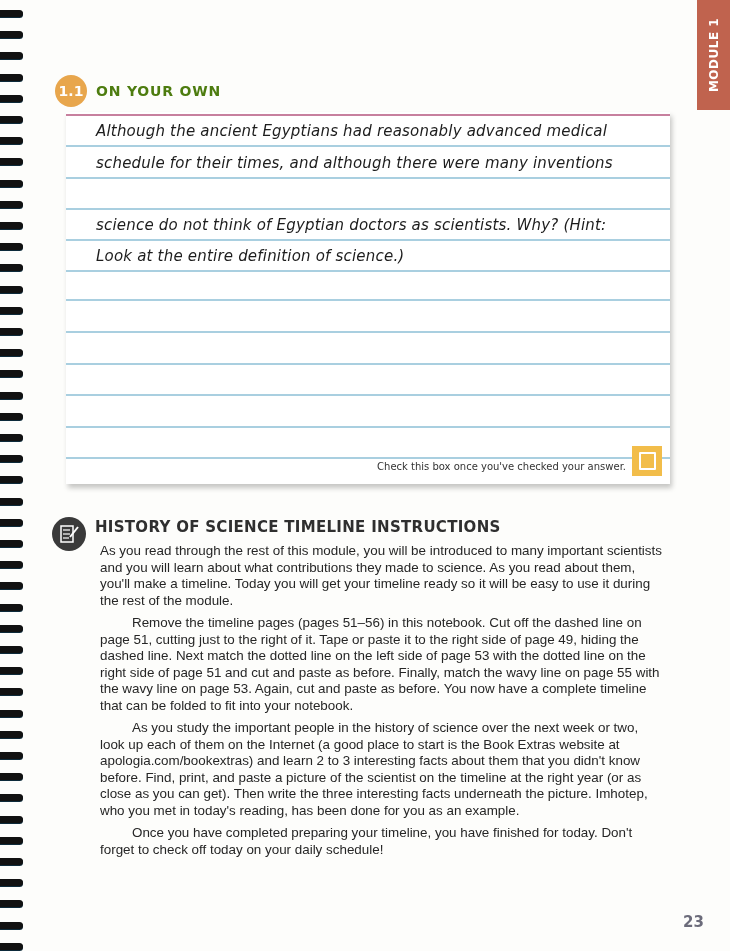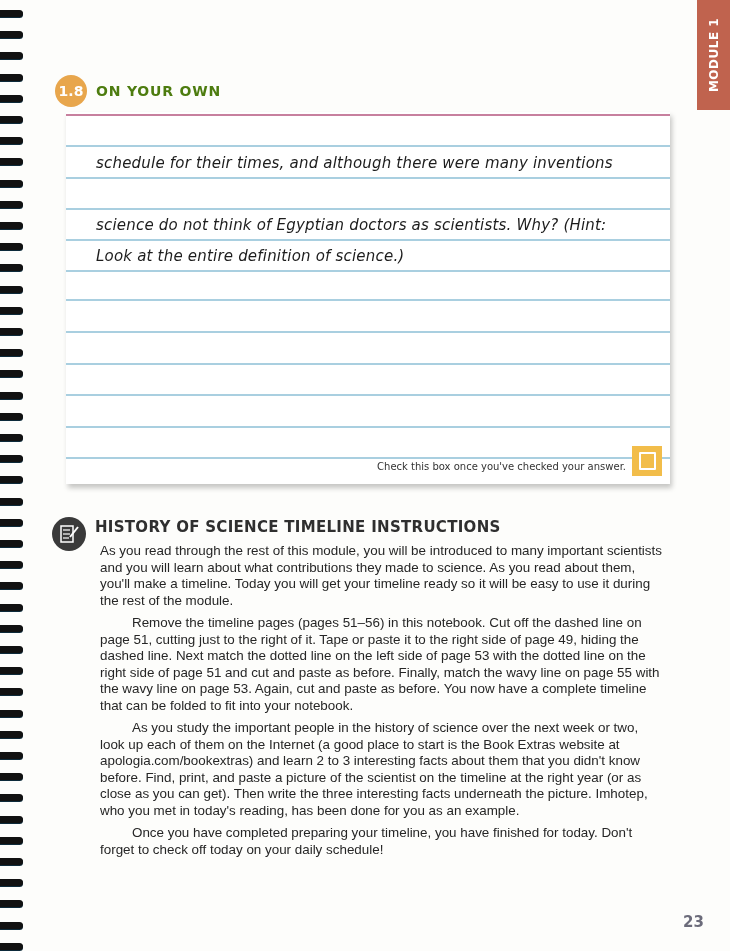--- a/index.html
+++ b/index.html
@@ -124,37 +124,38 @@
     <div class="coil" style="top: 879.2px;"></div>
     <div class="coil" style="top: 900.4px;"></div>
     <div class="coil" style="top: 921.6px;"></div>
     <div class="coil" style="top: 942.8px;"></div>
   </div>
 
 <div class="tab">
   <div class="tab-label">MODULE 1</div>
 </div>
 
-<div class="badge">1.8</div>
+<div class="badge">1.1</div>
 <div class="oyo-title">ON YOUR OWN</div>
 
 <div class="card">
   <div class="pink-line"></div>
   <div class="blue-line" style="top:33px"></div>
   <div class="blue-line" style="top:65px"></div>
   <div class="blue-line" style="top:96px"></div>
   <div class="blue-line" style="top:127px"></div>
   <div class="blue-line" style="top:158px"></div>
   <div class="blue-line" style="top:187px"></div>
   <div class="blue-line" style="top:219px"></div>
   <div class="blue-line" style="top:251px"></div>
   <div class="blue-line" style="top:282px"></div>
   <div class="blue-line" style="top:314px"></div>
   <div class="blue-line" style="top:345px"></div>
 
+  <div class="hand" style="top:10px">Although the ancient Egyptians had reasonably advanced medical</div>
   <div class="hand" style="top:42px">schedule for their times, and although there were many inventions</div>
   <div class="hand" style="top:104px">science do not think of Egyptian doctors as scientists. Why? (Hint:</div>
   <div class="hand" style="top:135px">Look at the entire definition of science.)</div>
 
   <div class="check-text">Check this box once you've checked your answer.</div>
   <div class="checkbox">
     <div class="checkbox-inner"></div>
   </div>
 </div>
 

